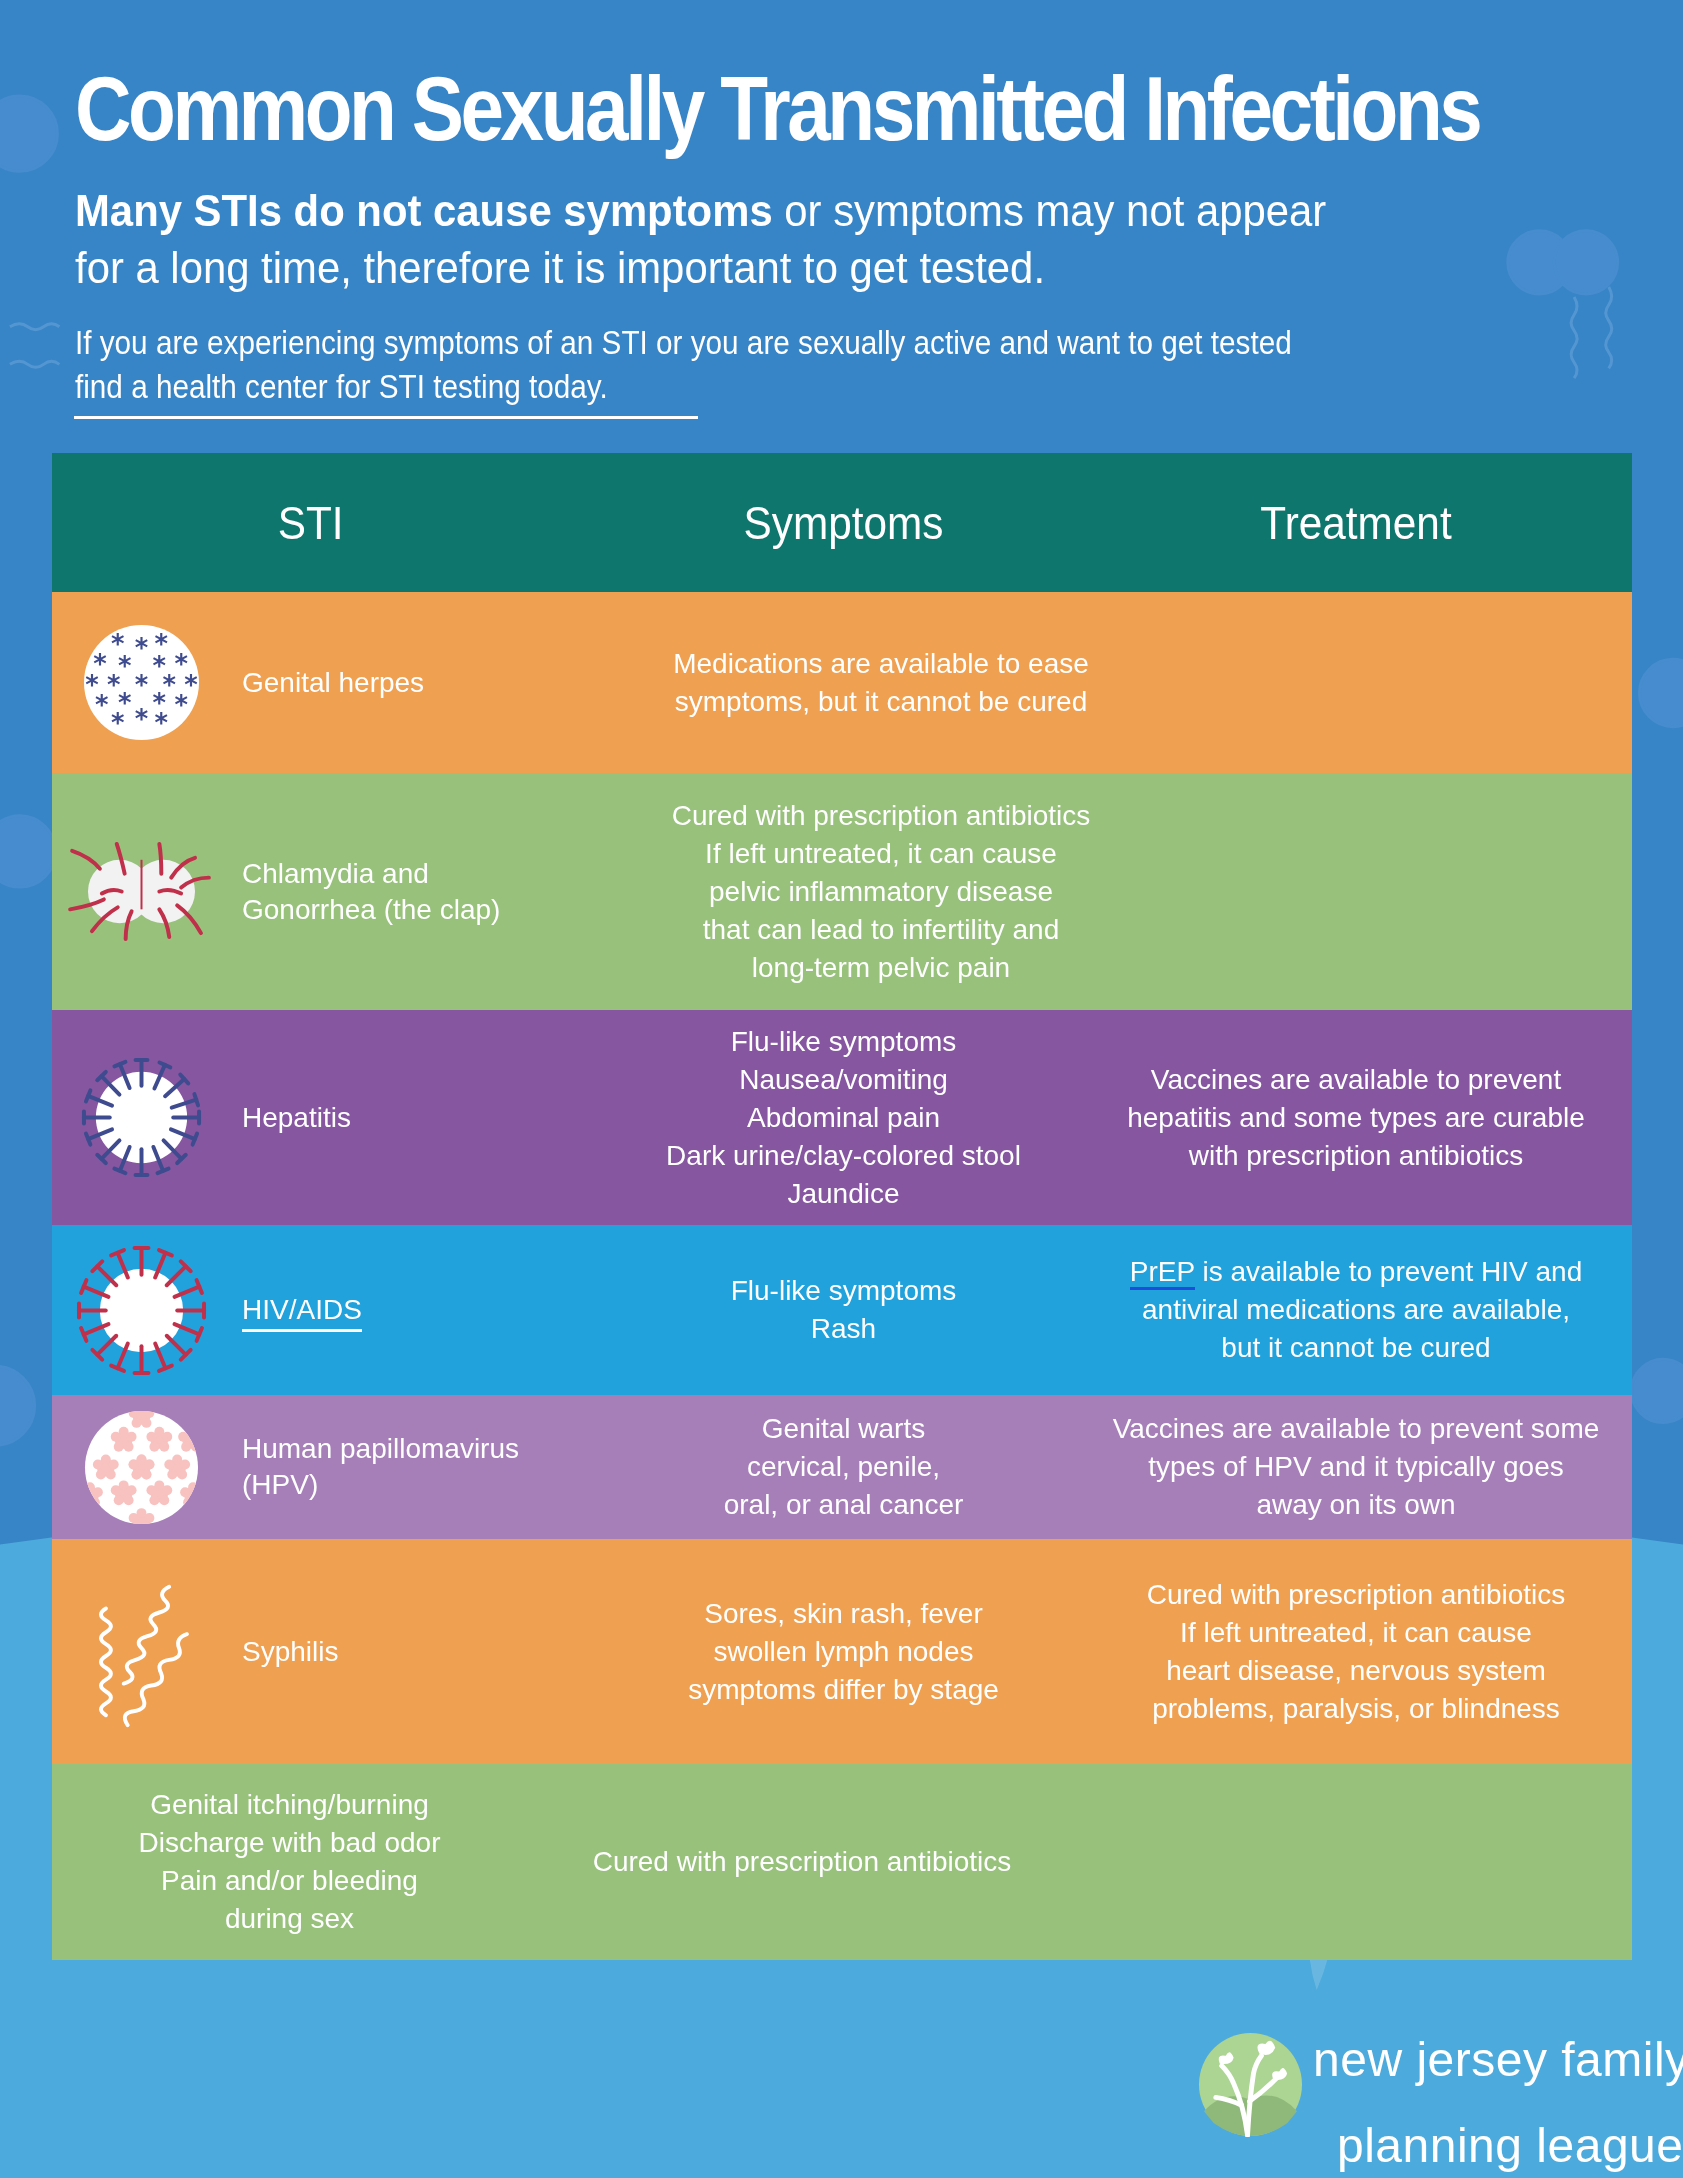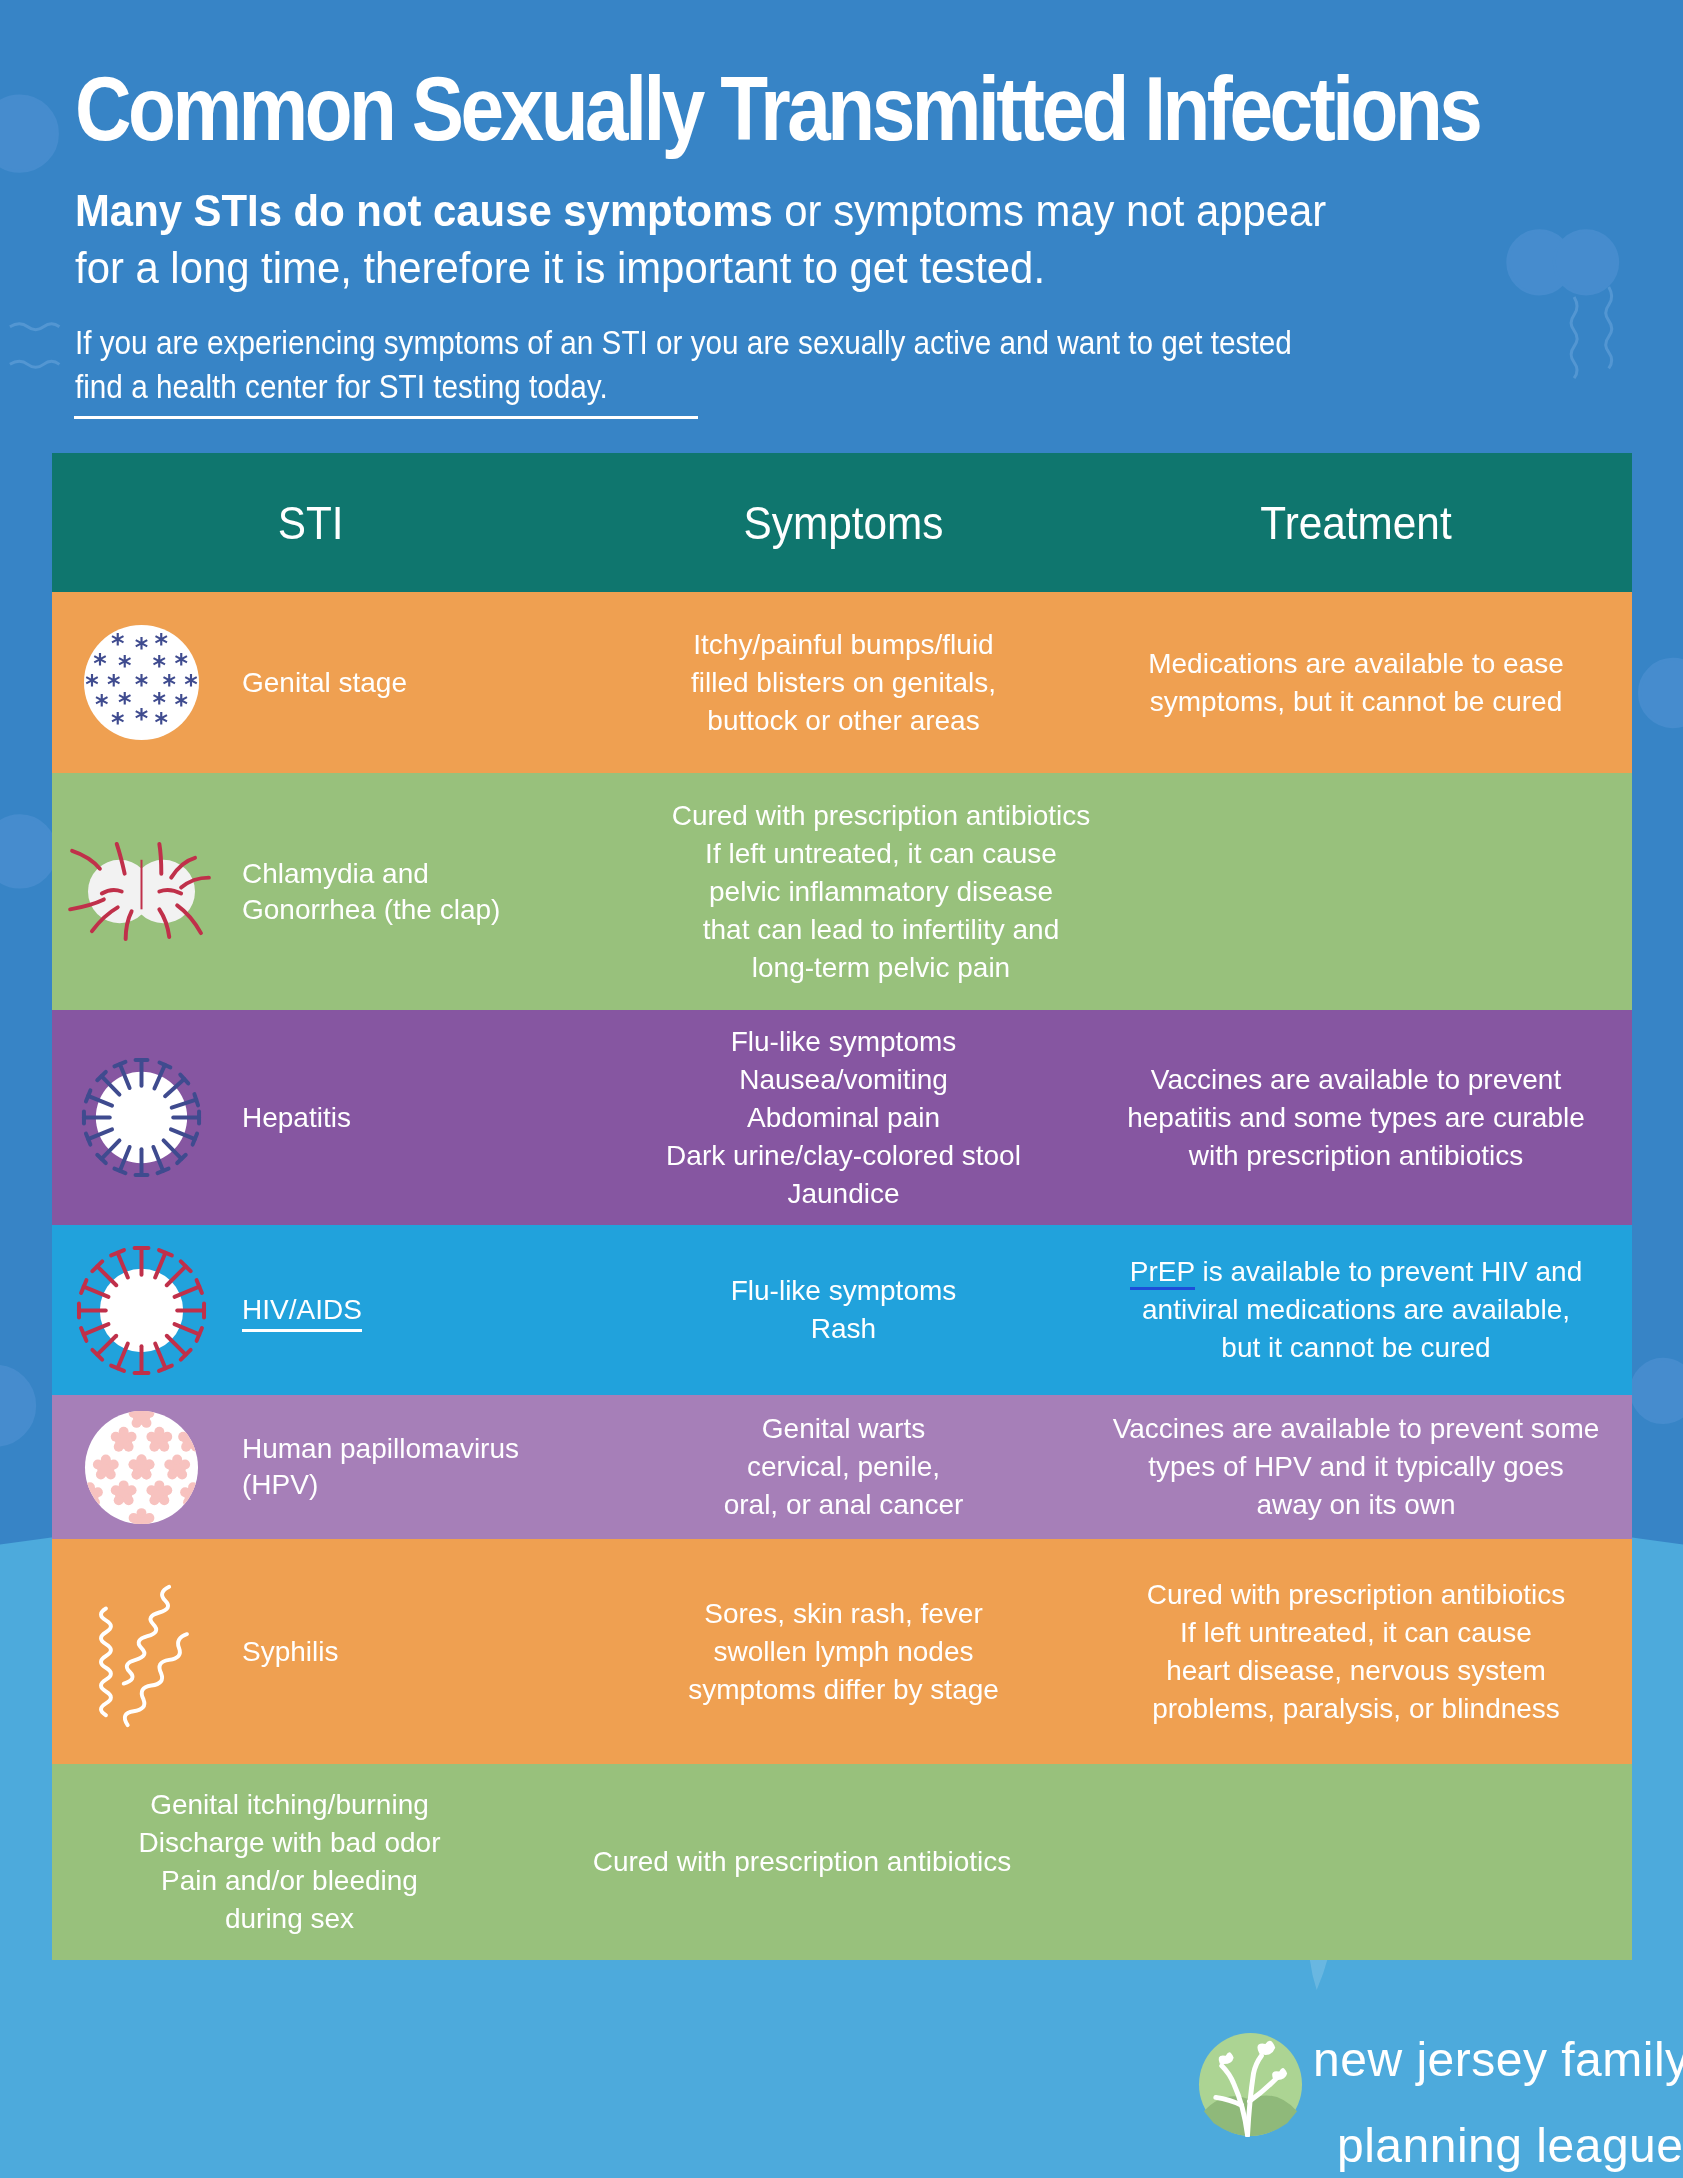--- a/index.html
+++ b/index.html
@@ -106,25 +106,22 @@
             <text x="-40" y="32">*</text>
               <text x="-17" y="30">*</text>
               <text x="18" y="30">*</text>
               <text x="40" y="32">*</text>
             <text x="-24" y="50">*</text>
               <text x="0" y="46">*</text>
               <text x="20" y="50">*</text>
           </g>
         </svg>
       </div>
-      <div class="name" style="padding-left:12px">Genital stage</div>
-    </div>
-    <div class="sym">Itchy/painful bumps/fluid
-filled blisters on genitals,
-buttock or other areas</div>
+      <div class="name" style="padding-left:12px">Genital herpes</div>
+    </div>
     <div class="trt">Medications are available to ease
 symptoms, but it cannot be cured</div>
   </div>
 
   <div class="row" style="height:237px;background:#98c17c;">
     <div class="cell-name">
       <div class="icon">
         <svg width="149" height="109" viewBox="-75 -55 150 110">
           <circle cx="-22" cy="0" r="32" fill="#f2f2f2"></circle>
           <circle cx="22" cy="0" r="32" fill="#f2f2f2"></circle>

